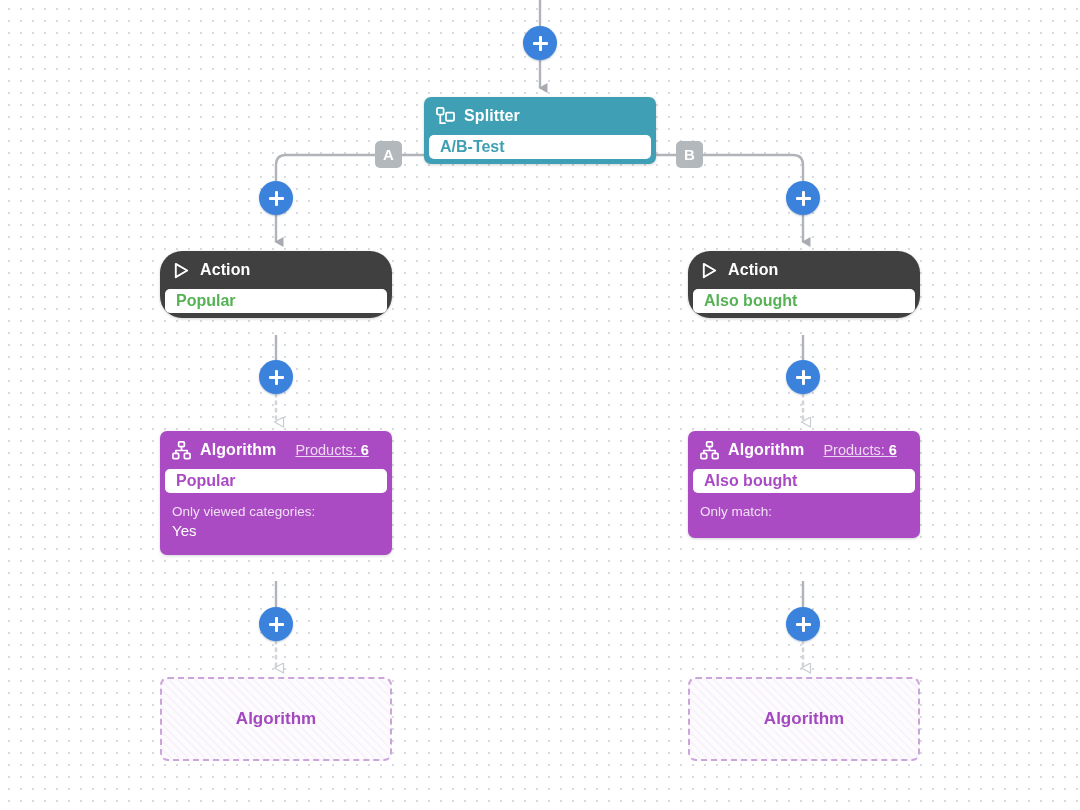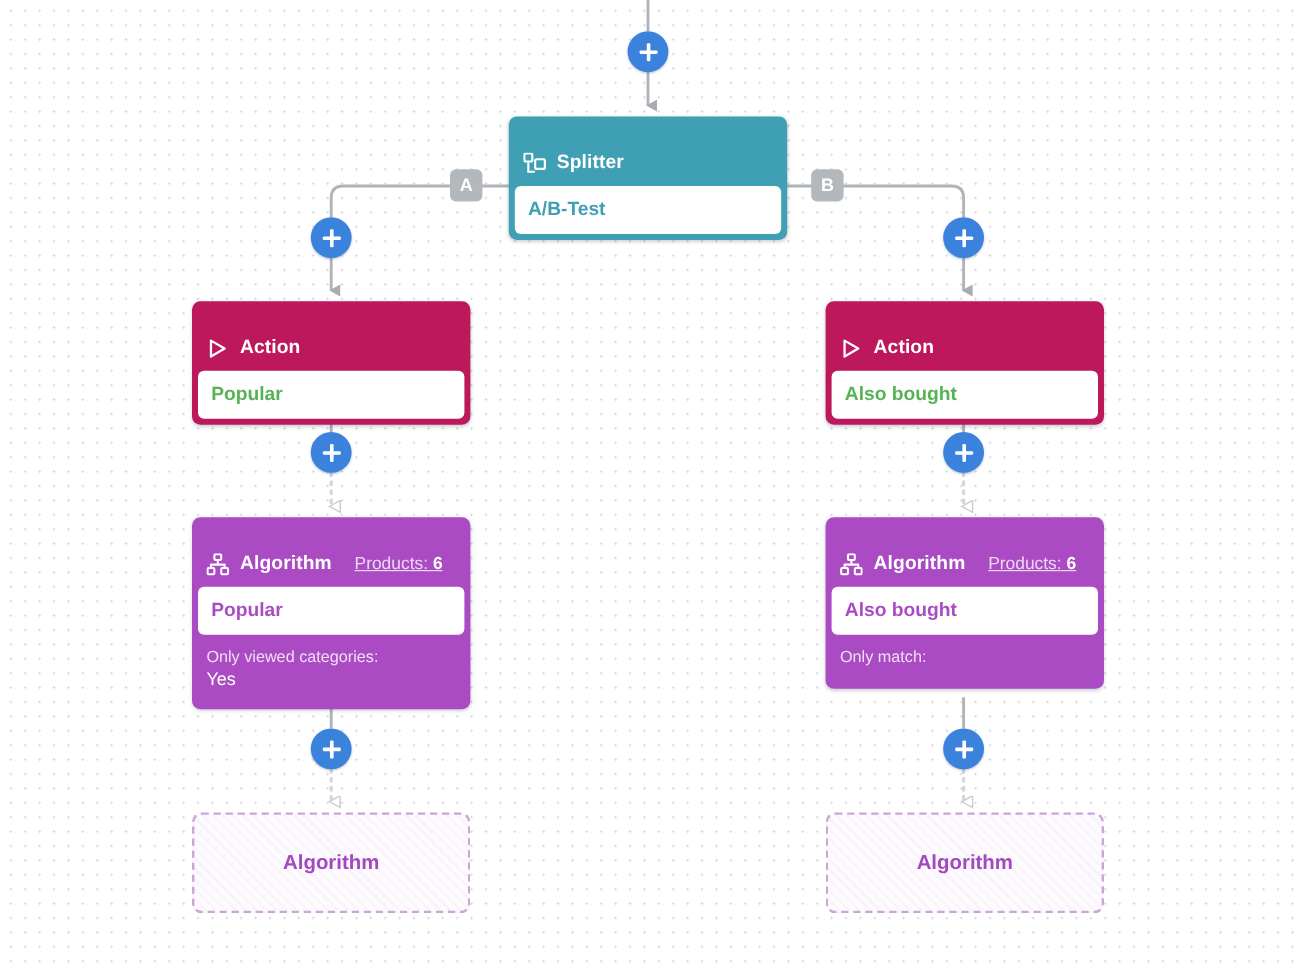--- a/index.html
+++ b/index.html
@@ -44,21 +44,20 @@
     box-shadow: 0 1px 3px rgba(40,50,70,0.22);
     overflow: hidden;
   }
 
   .node-head {
     display: flex;
     align-items: center;
     height: 38px;
     padding: 0 12px;
     gap: 9px;
-    margin-top: 20px;
   }
 
   .node-head .head-title {
     color: #ffffff;
     font-size: 16px;
     font-weight: bold;
     letter-spacing: 0.1px;
     white-space: nowrap;
   }
 
@@ -73,21 +72,21 @@
     color: #ffffff;
     font-weight: bold;
   }
 
   .icon { display: inline-flex; align-items: center; justify-content: center; }
 
   
   .value-chip {
     background: #ffffff;
     margin: 0 5px 5px 5px;
-    height: 40px;
+    height: 24px;
     display: flex;
     align-items: center;
     padding: 0 11px;
     border-radius: 5px;
     font-size: 16px;
     font-weight: bold;
     text-align: right;
   }
 
   
@@ -95,21 +94,22 @@
     left: 424px;
     top: 97px;
     width: 232px;
     background: #3f9fb4;
   }
   .splitter .value-chip { color: #3f9fb4; }
 
   
   .action {
     width: 232px;
-    background: #be185d;
+    background: #404040;
+    border-radius: 22px;
   }
   .action .value-chip { color: #55b255; }
   .action.left  { left: 160px; top: 251px; }
   .action.right { left: 688px; top: 251px; }
 
   
   .algorithm {
     width: 232px;
     background: #ab4bc4;
   }

